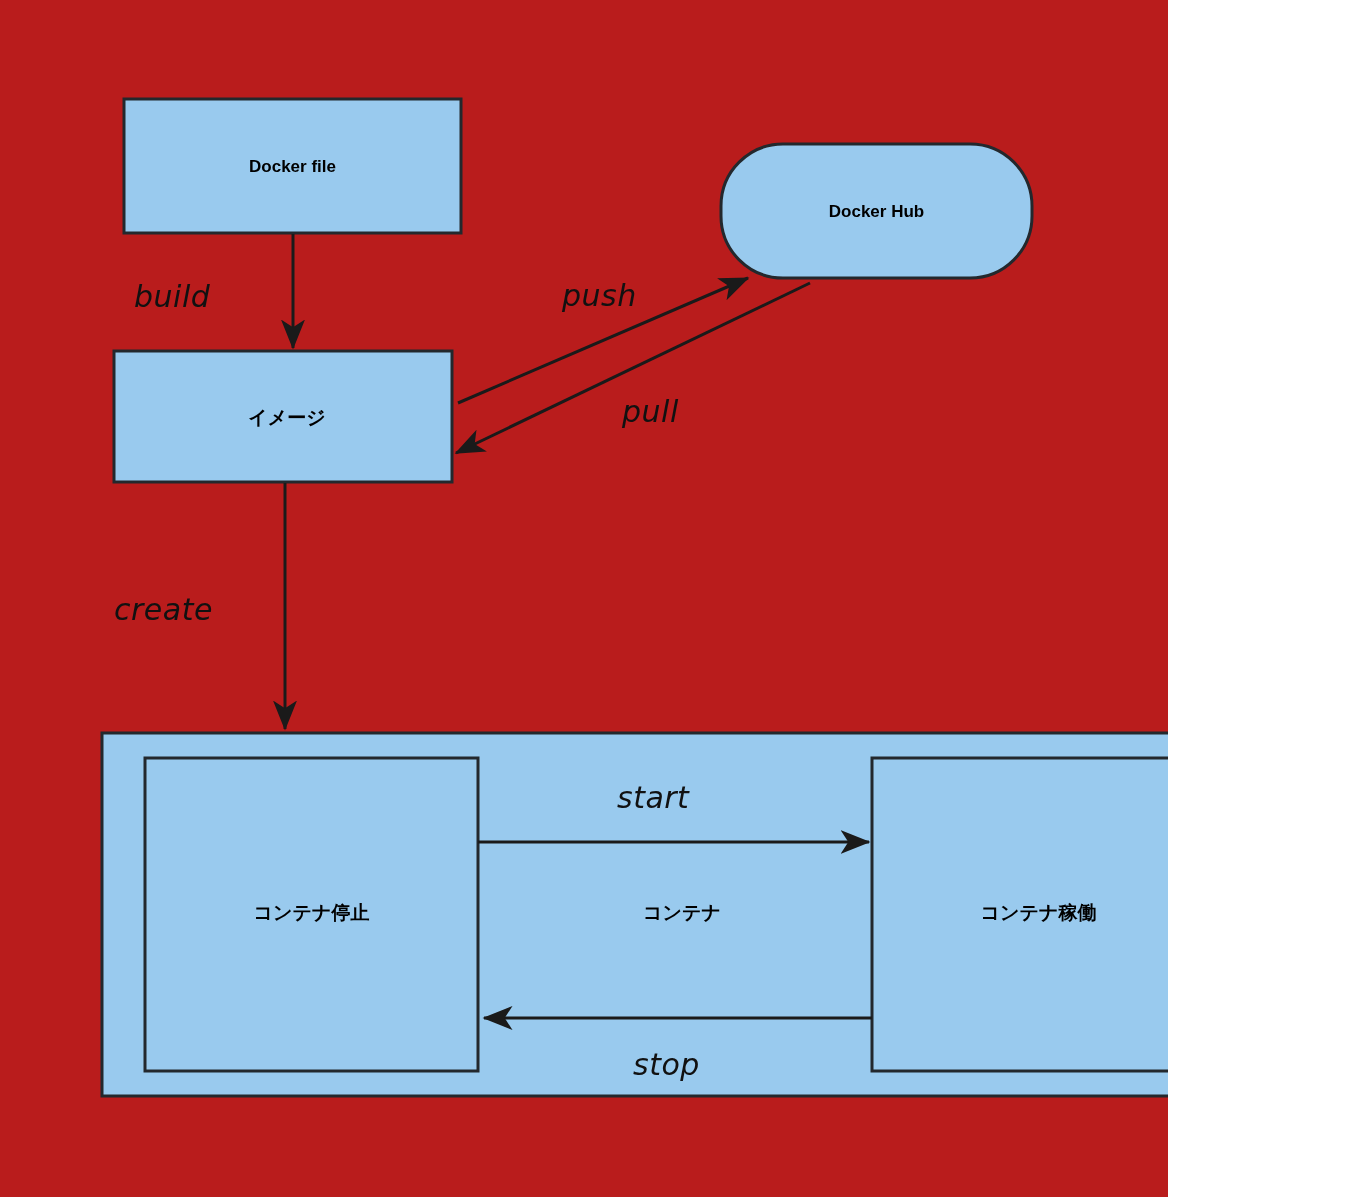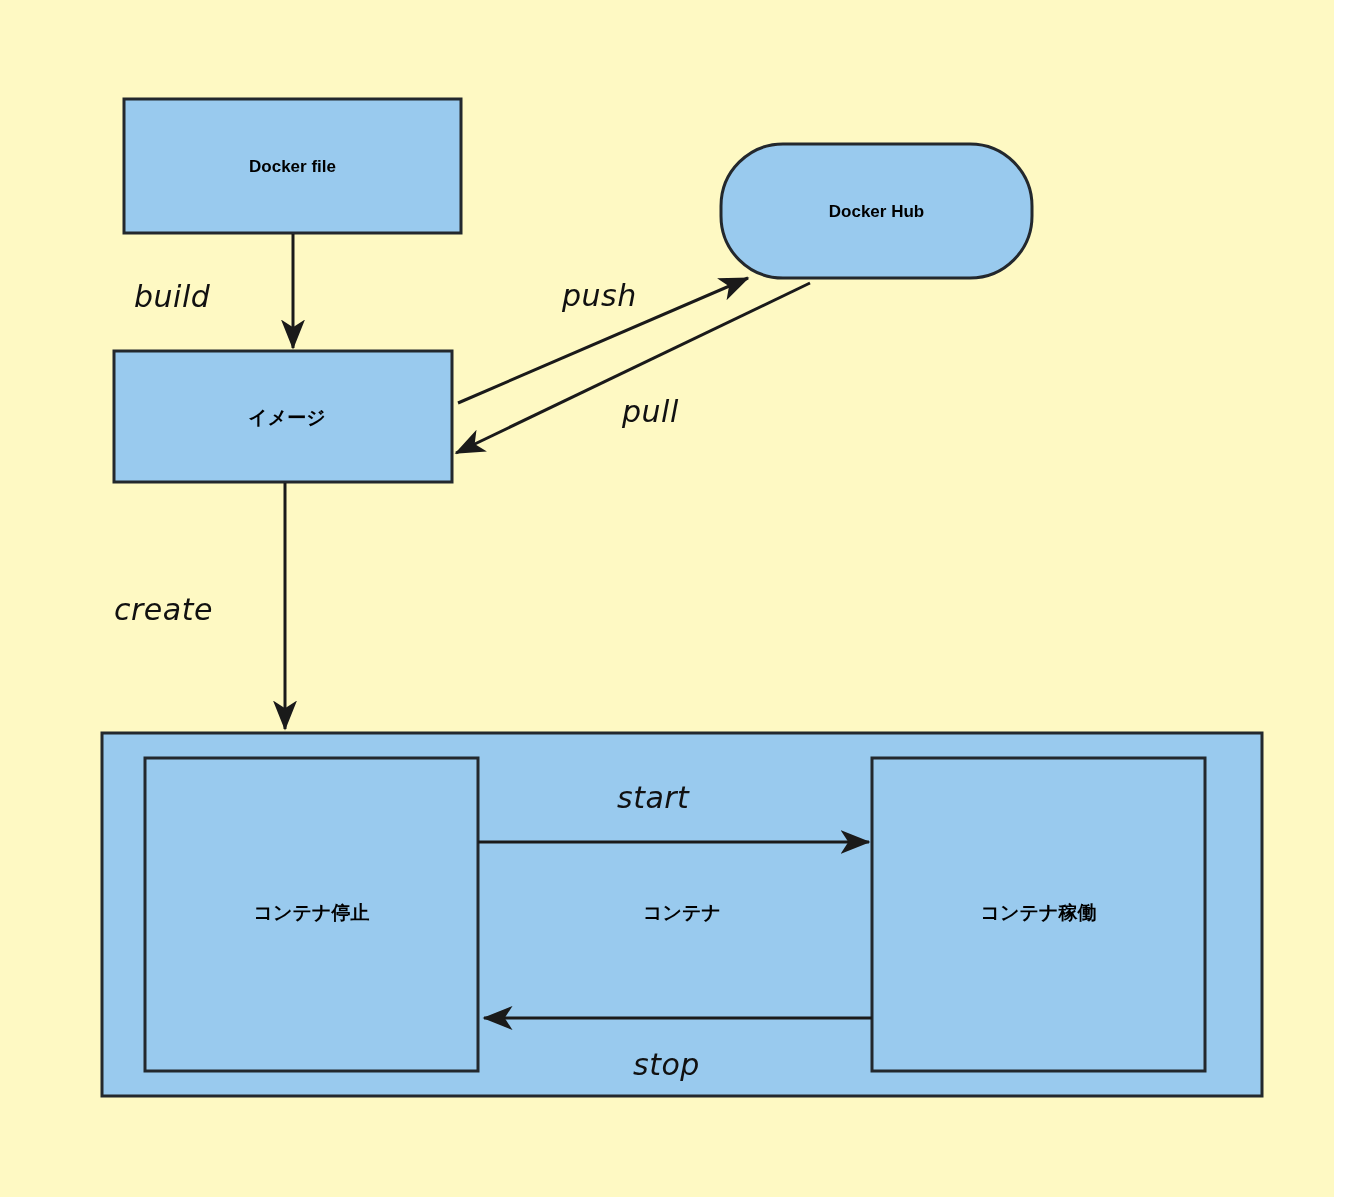--- a/index.html
+++ b/index.html
@@ -6,24 +6,25 @@
   html, body {
     margin: 0;
     padding: 0;
     background: #ffffff;
   }
   body {
     font-family: "Liberation Sans", sans-serif;
   }
   #canvas {
     position: relative;
-    width: 1334px;
+    width: 1129px;
     height: 1197px;
-    background: #fef9c3;
+    background: #b91c1c;
     overflow: hidden;
+    padding-left: 39px;
   }
   #diagram-svg {
     position: absolute;
     left: 0;
     top: 0;
     width: 1361px;
     height: 1197px;
   }
   .node-label {
     font-family: "Liberation Sans", sans-serif;

